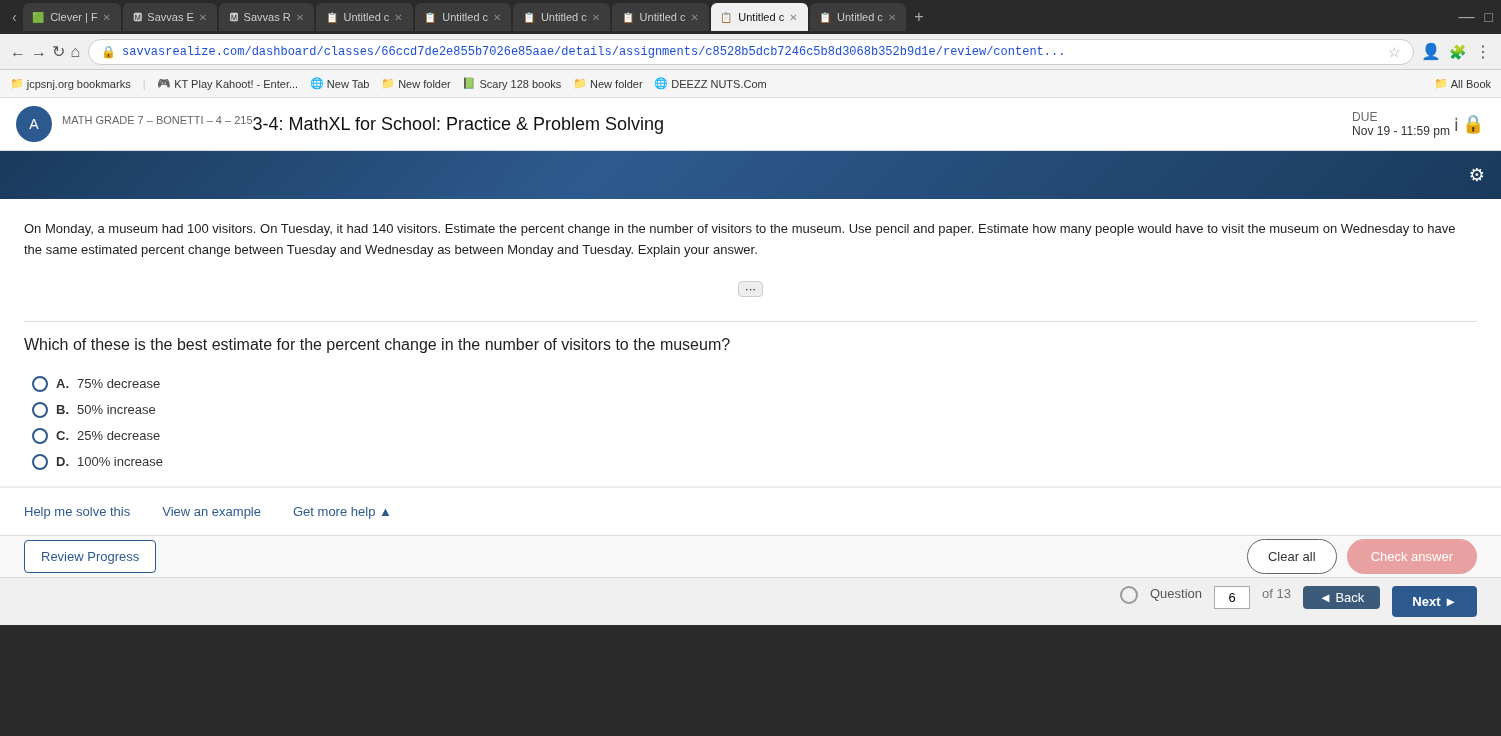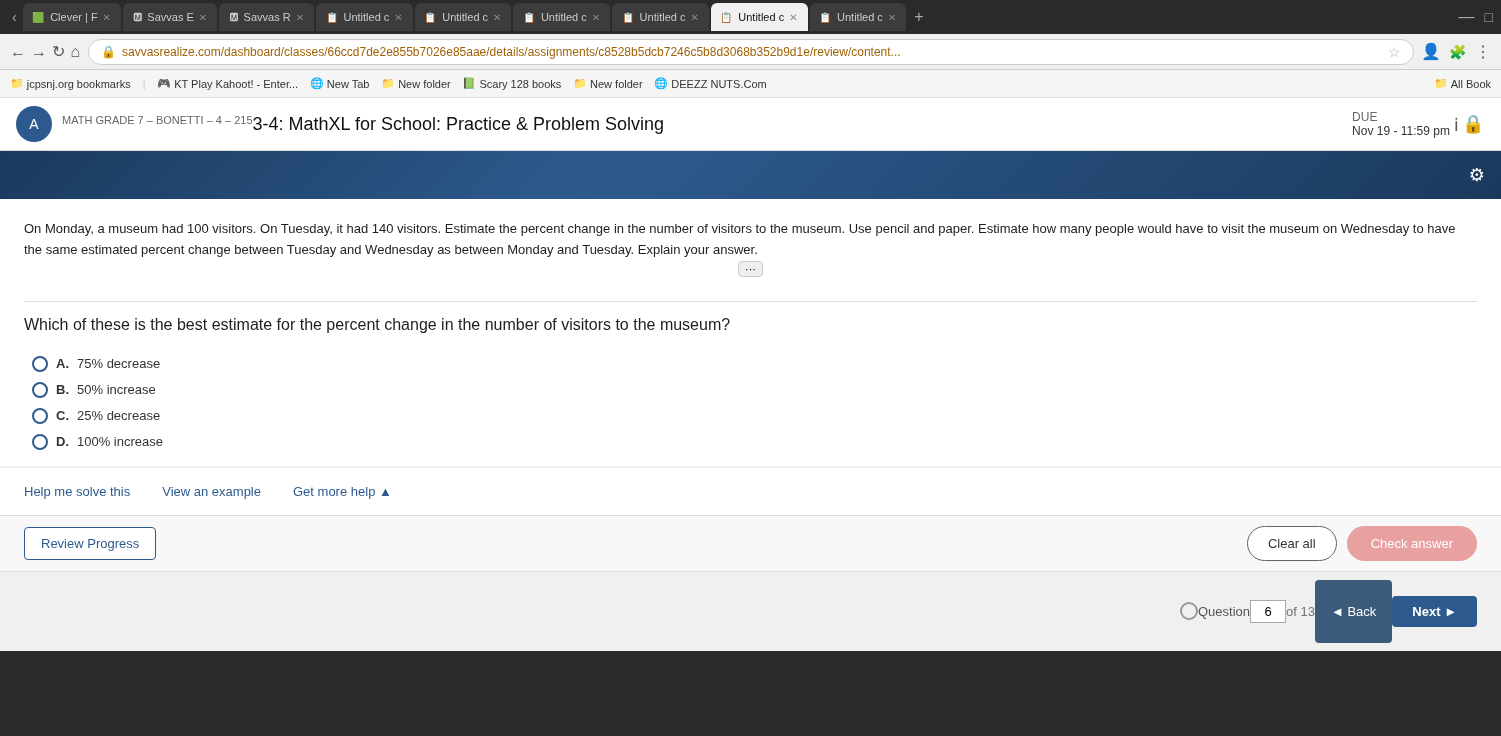--- a/index.html
+++ b/index.html
@@ -28,21 +28,21 @@
     .address-bar {
       background: #f0f0f0; height: 36px; display: flex; align-items: center;
       padding: 0 10px; gap: 8px; border-bottom: 1px solid #ccc;
     }
     .nav-buttons { display: flex; gap: 5px; align-items: center; }
     .nav-btn { color: #555; font-size: 16px; cursor: pointer; background: none; border: none; }
     .url-box {
       flex: 1; background: white; border: 1px solid #ccc; border-radius: 16px;
       padding: 4px 12px; font-size: 12px; color: #333; display: flex; align-items: center;
     }
-    .url-text { flex: 1; font-size: 12px; color: #a16207; }
+    .url-text { flex: 1; font-size: 12px; color: #1d4ed8; font-family: Liberation Mono, monospace; }
     .star-btn { color: #aaa; font-size: 14px; cursor: pointer; }
     .browser-actions { display: flex; gap: 8px; align-items: center; color: #555; font-size: 16px; }
 
     
     .bookmarks-bar {
       background: #f5f5f5; height: 28px; display: flex; align-items: center;
       padding: 0 10px; gap: 12px; border-bottom: 1px solid #ddd; font-size: 11px; color: #333;
     }
     .bookmark-item { cursor: pointer; white-space: nowrap; display: flex; align-items: center; gap: 3px; }
 
@@ -73,21 +73,21 @@
       height: 48px; width: 100%;
       display: flex; align-items: center; justify-content: flex-end; padding: 0 16px;
     }
     .settings-gear { color: white; font-size: 18px; cursor: pointer; }
 
     
     .question-area {
       background: white; margin: 0; padding: 20px 24px 16px;
       border-bottom: 1px solid #eee;
     }
-    .question-text { font-size: 13px; color: #222; line-height: 1.6; margin-bottom: 0; }
+    .question-text { font-size: 13px; color: #222; line-height: 1.6; margin-bottom: 20px; }
     .ellipsis-btn {
       display: inline-block; background: #eee; border: 1px solid #ccc;
       border-radius: 4px; padding: 1px 6px; font-size: 11px; cursor: pointer; margin-bottom: 12px;
     }
     .divider { border: none; border-top: 1px solid #ddd; margin: 4px 0 14px; }
     .sub-question { font-size: 16px; color: #222; margin-bottom: 22px; }
 
     
     .choices { display: flex; flex-direction: column; gap: 10px; padding-left: 8px; }
     .choice-item { display: flex; align-items: center; gap: 8px; font-size: 13px; color: #333; cursor: pointer; }
@@ -99,52 +99,52 @@
     
     .help-section {
       background: white; padding: 16px 24px; display: flex; align-items: center; gap: 32px;
       border-top: 1px solid #eee;
     }
     .help-link { color: #2d5a8e; font-size: 13px; cursor: pointer; text-decoration: none; }
     .get-more-help { color: #2d5a8e; font-size: 13px; cursor: pointer; }
 
     
     .bottom-bar {
-      background: #f8f8f8; padding: 10px 24px; display: flex; align-items: center;
+      background: #f8f8f8; padding: 3px 24px; display: flex; align-items: center;
       justify-content: space-between; border-top: 1px solid #ddd;
     }
     .review-progress-btn {
       border: 1px solid #2d5a8e; color: #2d5a8e; background: white;
       padding: 8px 16px; border-radius: 4px; font-size: 13px; cursor: pointer;
     }
     .bottom-right { display: flex; gap: 10px; }
     .clear-all-btn {
       border: 1px solid #666; color: #333; background: white;
       padding: 8px 20px; border-radius: 20px; font-size: 13px; cursor: pointer;
     }
     .check-answer-btn {
       background: #e8a0a0; color: white; border: none;
       padding: 10px 24px; border-radius: 20px; font-size: 13px; cursor: pointer;
       font-weight: 500;
     }
 
     
     .pagination-bar {
-      background: #f0f0f0; padding: 8px 24px; display: flex; align-items: center;
-      justify-content: flex-end; border-top: 1px solid #ddd;
+      background: #f0f0f0; padding: 8px 24px; display: flex; align-items: flex-start;
+      justify-content: flex-end; gap: 12px; border-top: 1px solid #ddd;
     }
     .question-label { font-size: 13px; color: #555; }
     .question-num-box {
       border: 1px solid #aaa; background: white; width: 36px; text-align: center;
       padding: 3px; font-size: 13px;
     }
     .of-total { font-size: 13px; color: #737373; }
     .back-btn {
       background: #3c5a7a; color: white; border: none;
-      padding: 24px 16px; border-radius: 4px; font-size: 13px; cursor: pointer;
+      padding: 4px 16px; border-radius: 4px; font-size: 13px; cursor: pointer;
     }
     .next-btn {
       background: #2d5a8e; color: white; border: none;
       padding: 8px 20px; border-radius: 4px; font-size: 13px; cursor: pointer; font-weight: 600;
     }
     .circle-indicator {
       width: 18px; height: 18px; border-radius: 50%; border: 2px solid #999;
       display: inline-block;
     }
   </style>

